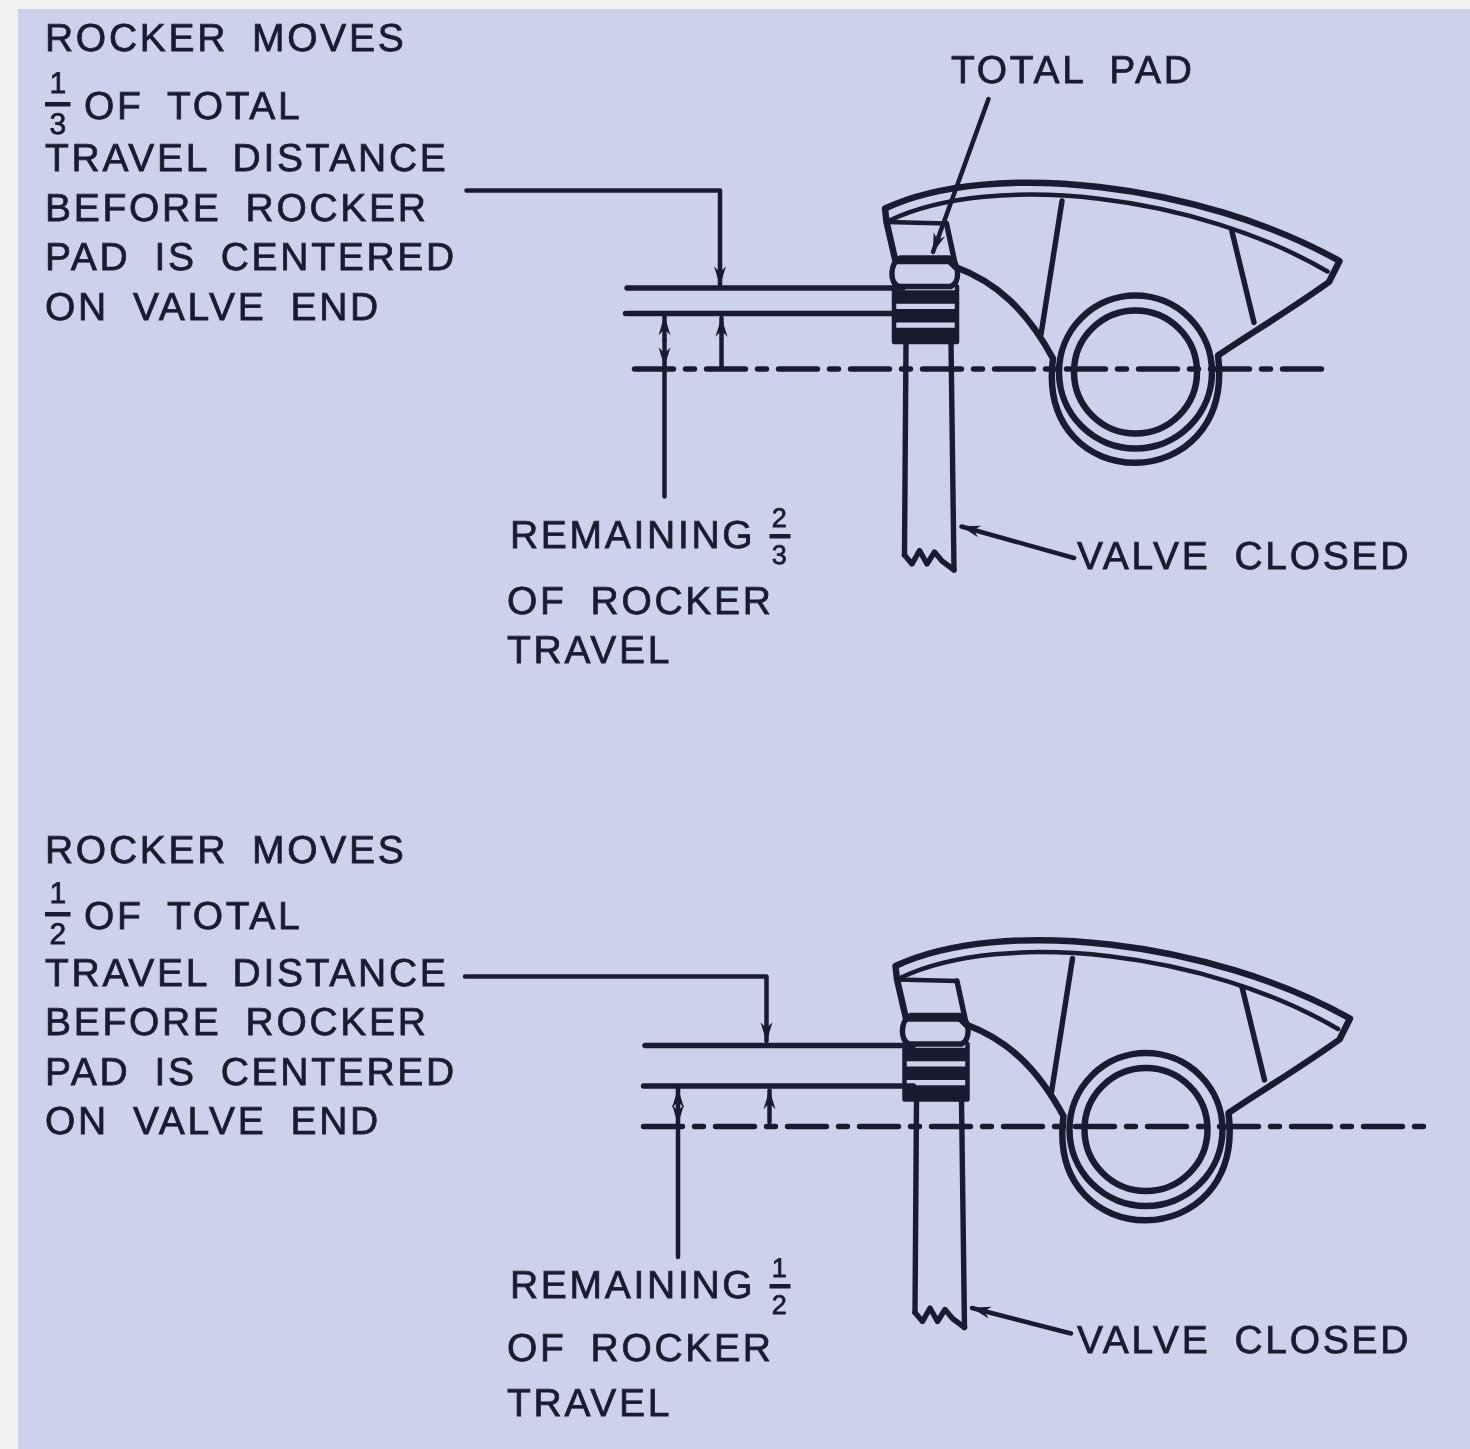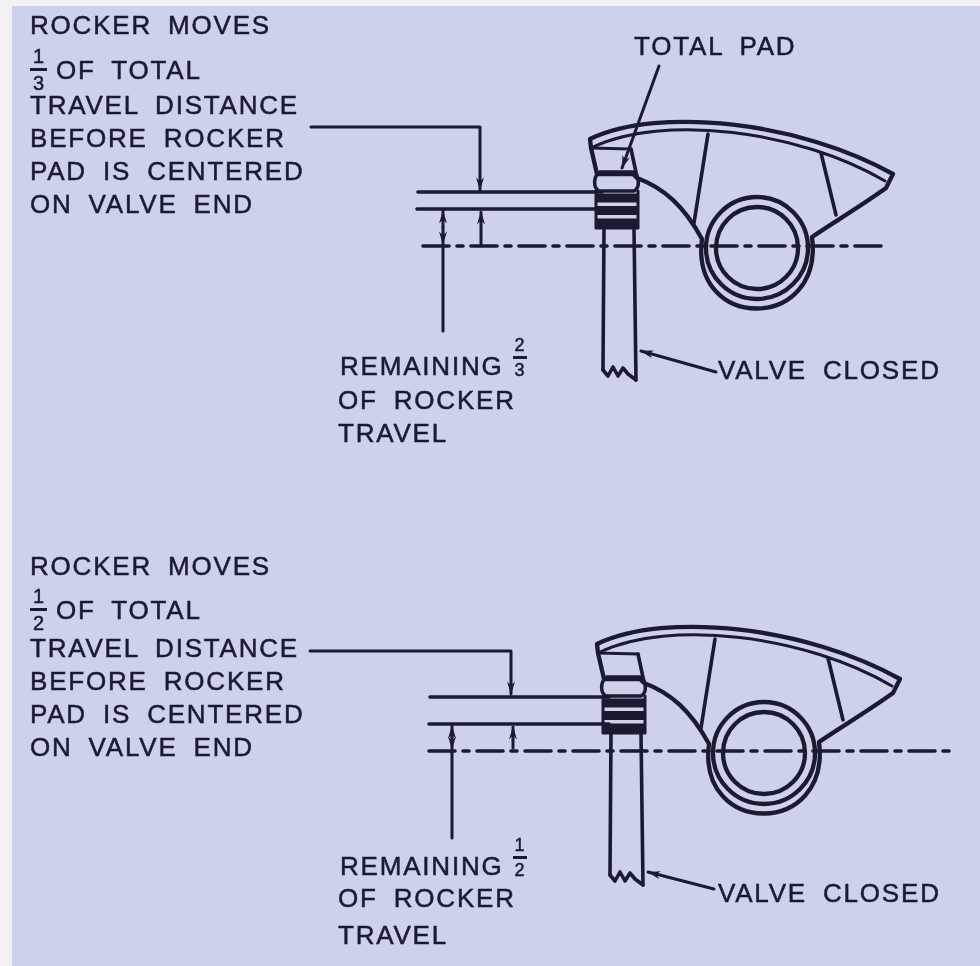--- a/index.html
+++ b/index.html
@@ -34,21 +34,21 @@
     font-size:26px;
     letter-spacing:1.8px;
     word-spacing:7px;
     color:var(--ink);
     -webkit-text-stroke:0.5px var(--ink);
     white-space:nowrap;
     line-height:1.05;
   }
   .frac-line{display:flex;align-items:flex-start;gap:9px;}
   .frac-line .txt{margin-top:11px;}
-  .frac-line .rem-word{margin-top:17px;text-align:center;}
+  .frac-line .rem-word{margin-top:7px;text-align:center;}
   .frac{display:inline-flex;flex-direction:column;align-items:center;line-height:1;}
   .frac .fnum,.frac .fden{font-size:20px;letter-spacing:0;}
   .frac .fbar{width:17px;height:3px;background:var(--ink);margin:2px 0;display:block;}
   .frac.sm .fnum,.frac.sm .fden{font-size:18px;}
   .frac.sm .fbar{width:14px;}
 </style>
 </head>
 <body>
 
 <div class="page">

